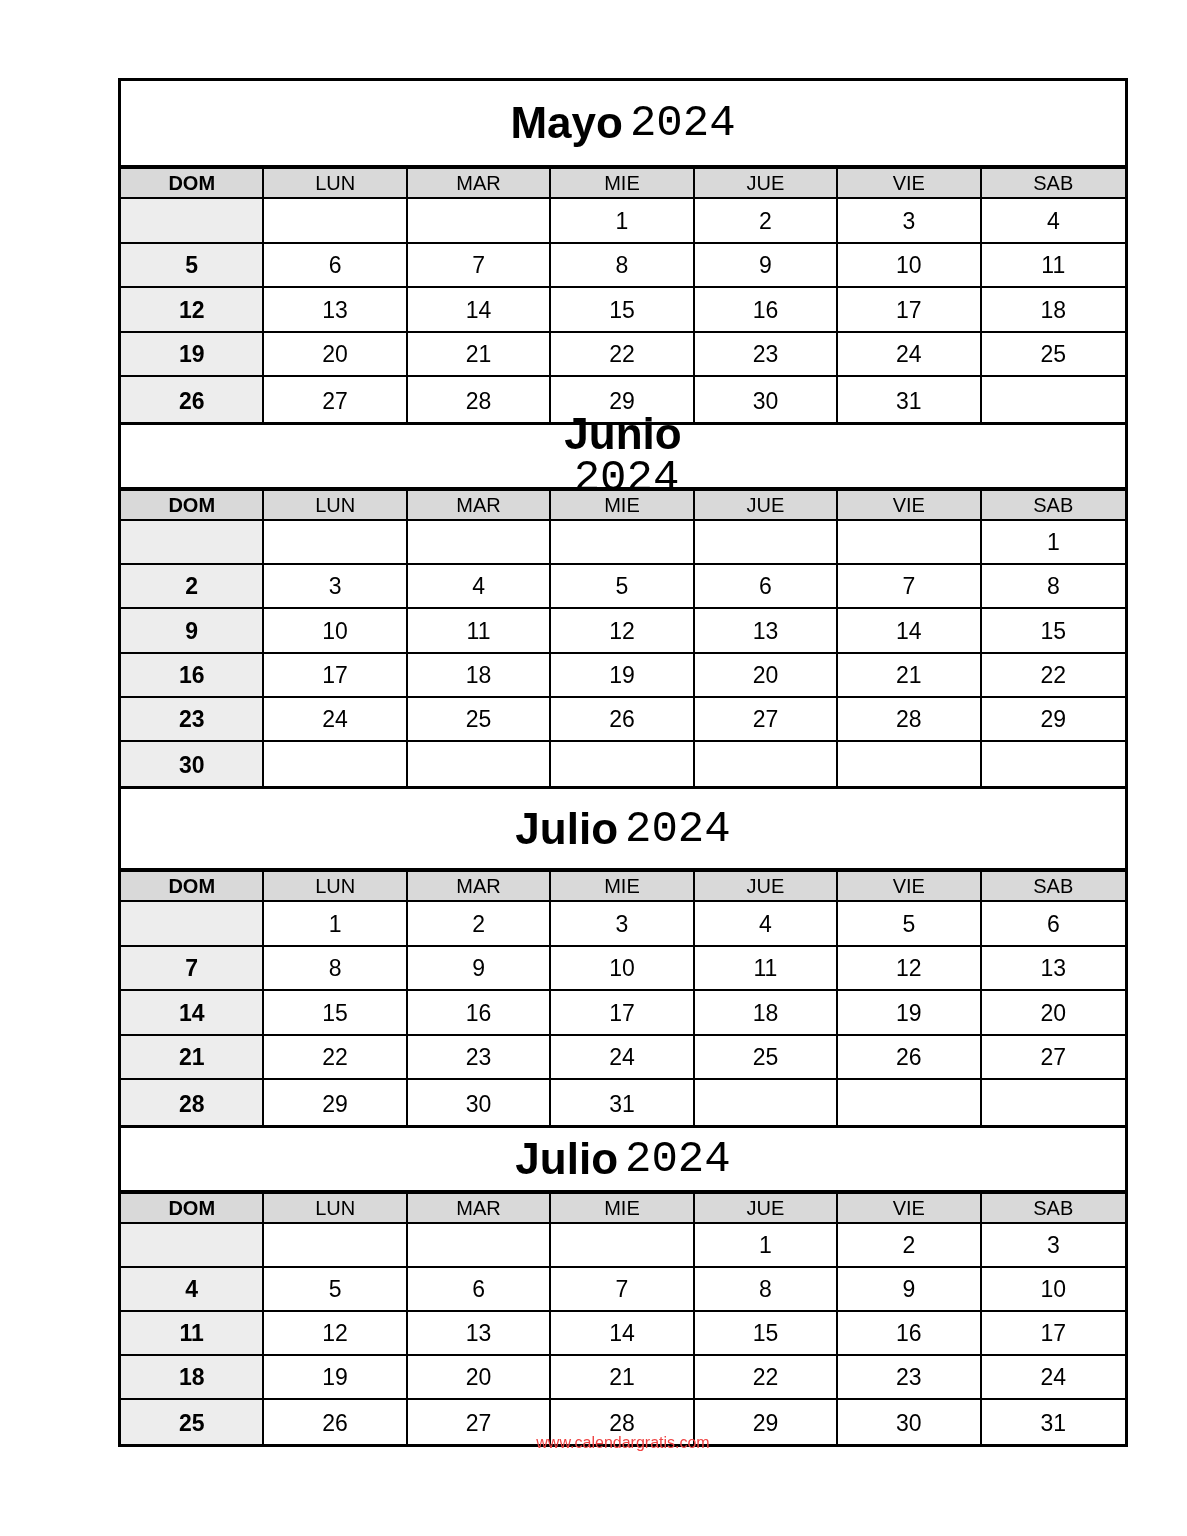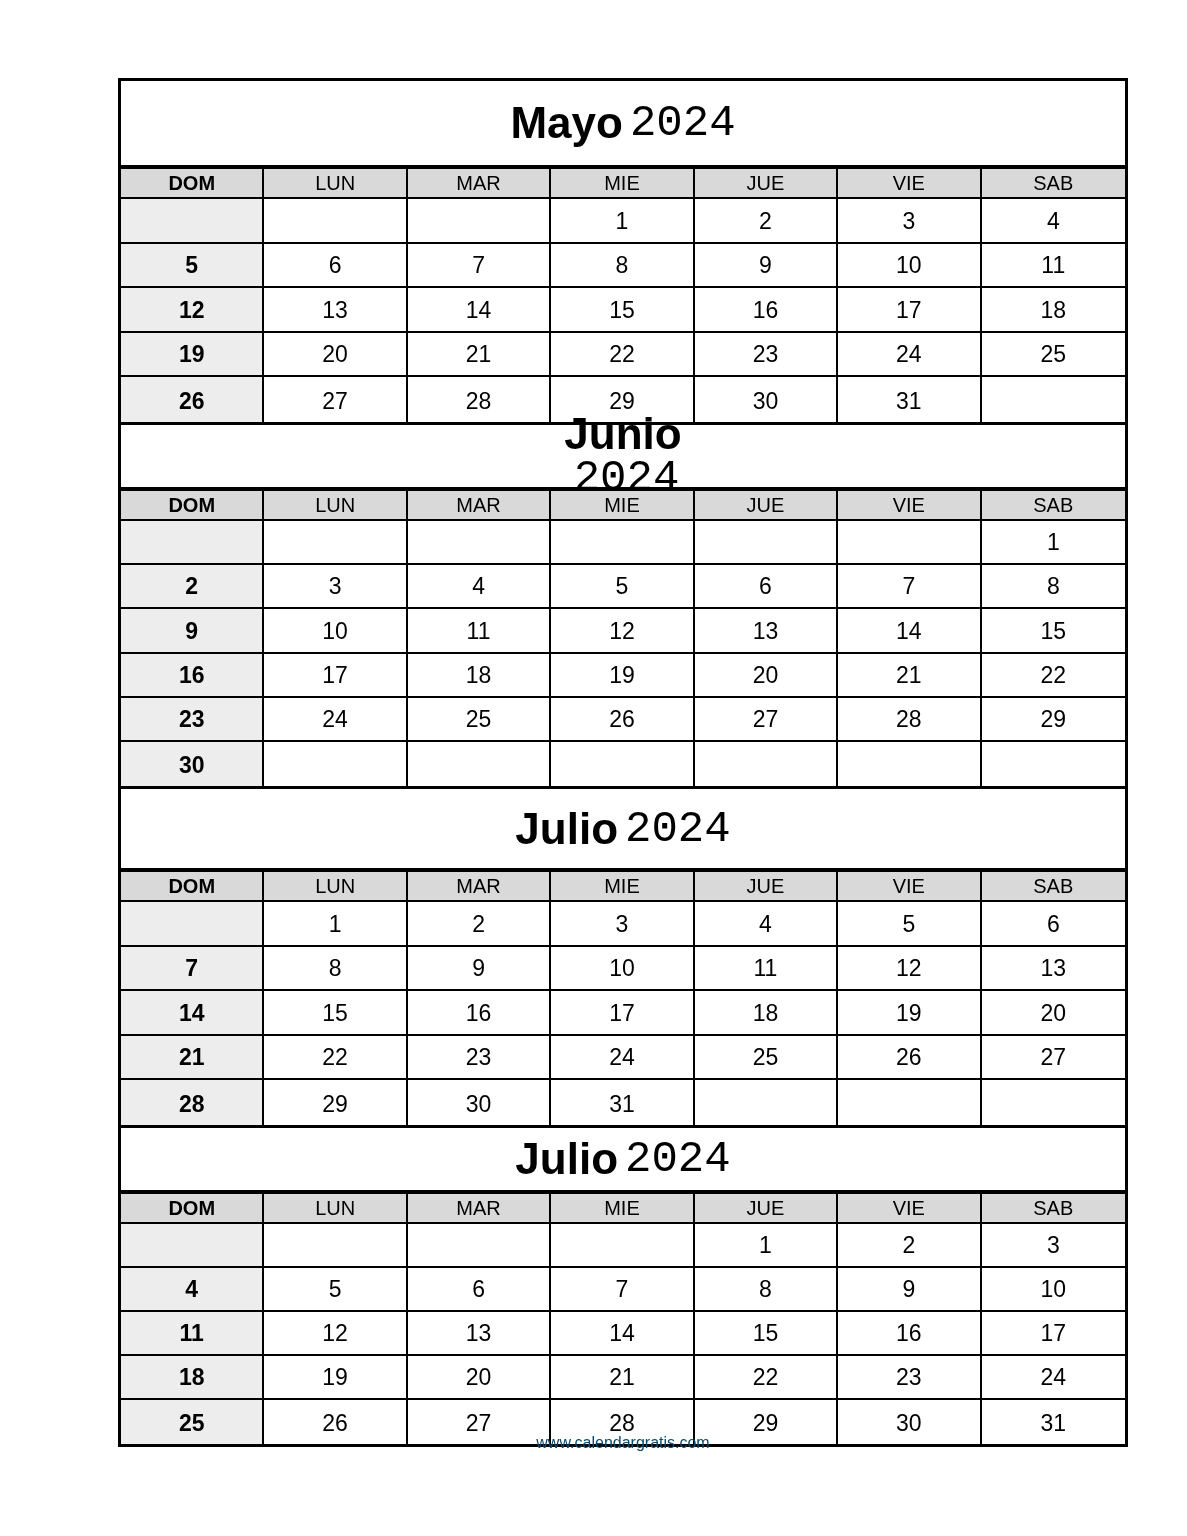--- a/index.html
+++ b/index.html
@@ -54,21 +54,21 @@
     padding-bottom:7px;
   }
   .bdy .cell:nth-child(7n+1){background:var(--sunday-bg);font-weight:700;}
   .bdy .cell:nth-last-child(-n+7){border-bottom:none;}
   .m-0 .bdy{grid-auto-rows:44.6px;}
   .m-1 .bdy{grid-auto-rows:44.2px;}
   .m-2 .bdy{grid-auto-rows:44.6px;}
   .m-3 .bdy{grid-auto-rows:44px;}
   .footer{
     position:absolute;left:118px;top:1434px;width:1010px;
-    text-align:center;font-size:16px;font-weight:400;color:#0c4a6e;
+    text-align:center;font-size:16px;font-weight:400;color:#ef4444;
   }
 </style>
 </head>
 <body>
 
 <div class="page">
   <div class="calendar" id="calendar">
       <div class="month m-0">
         <div class="title">
           <span class="name">Mayo</span>

